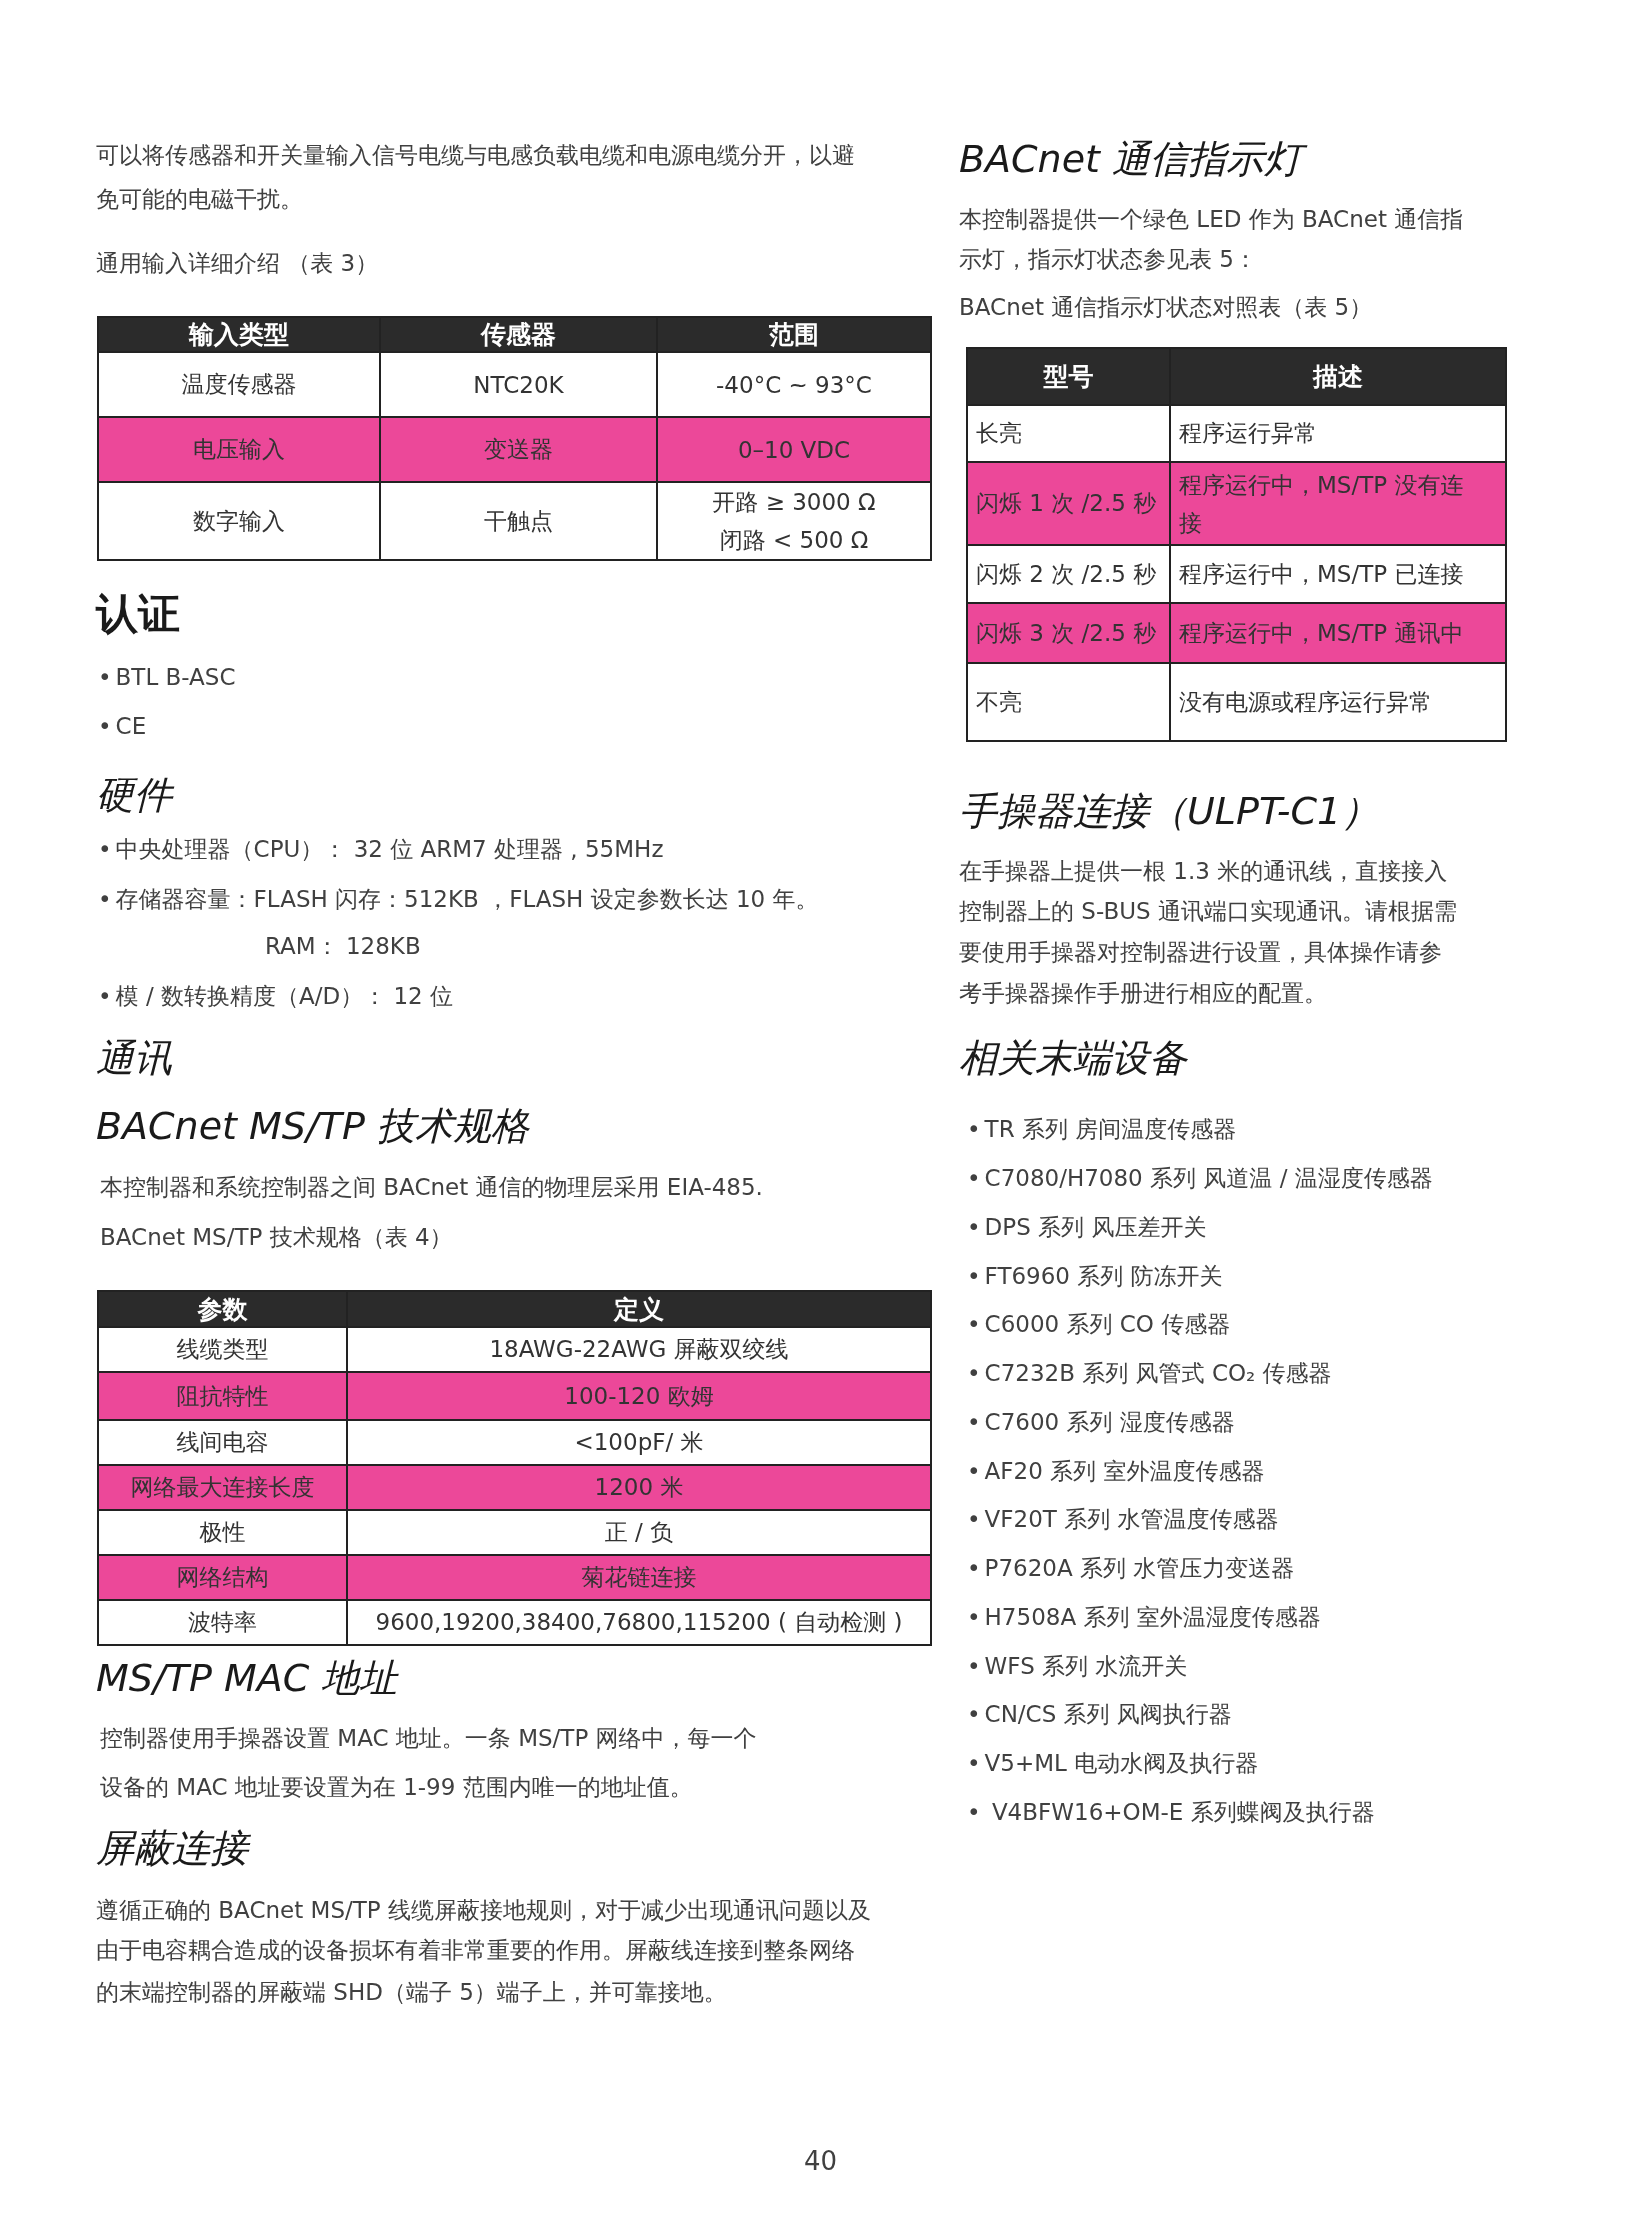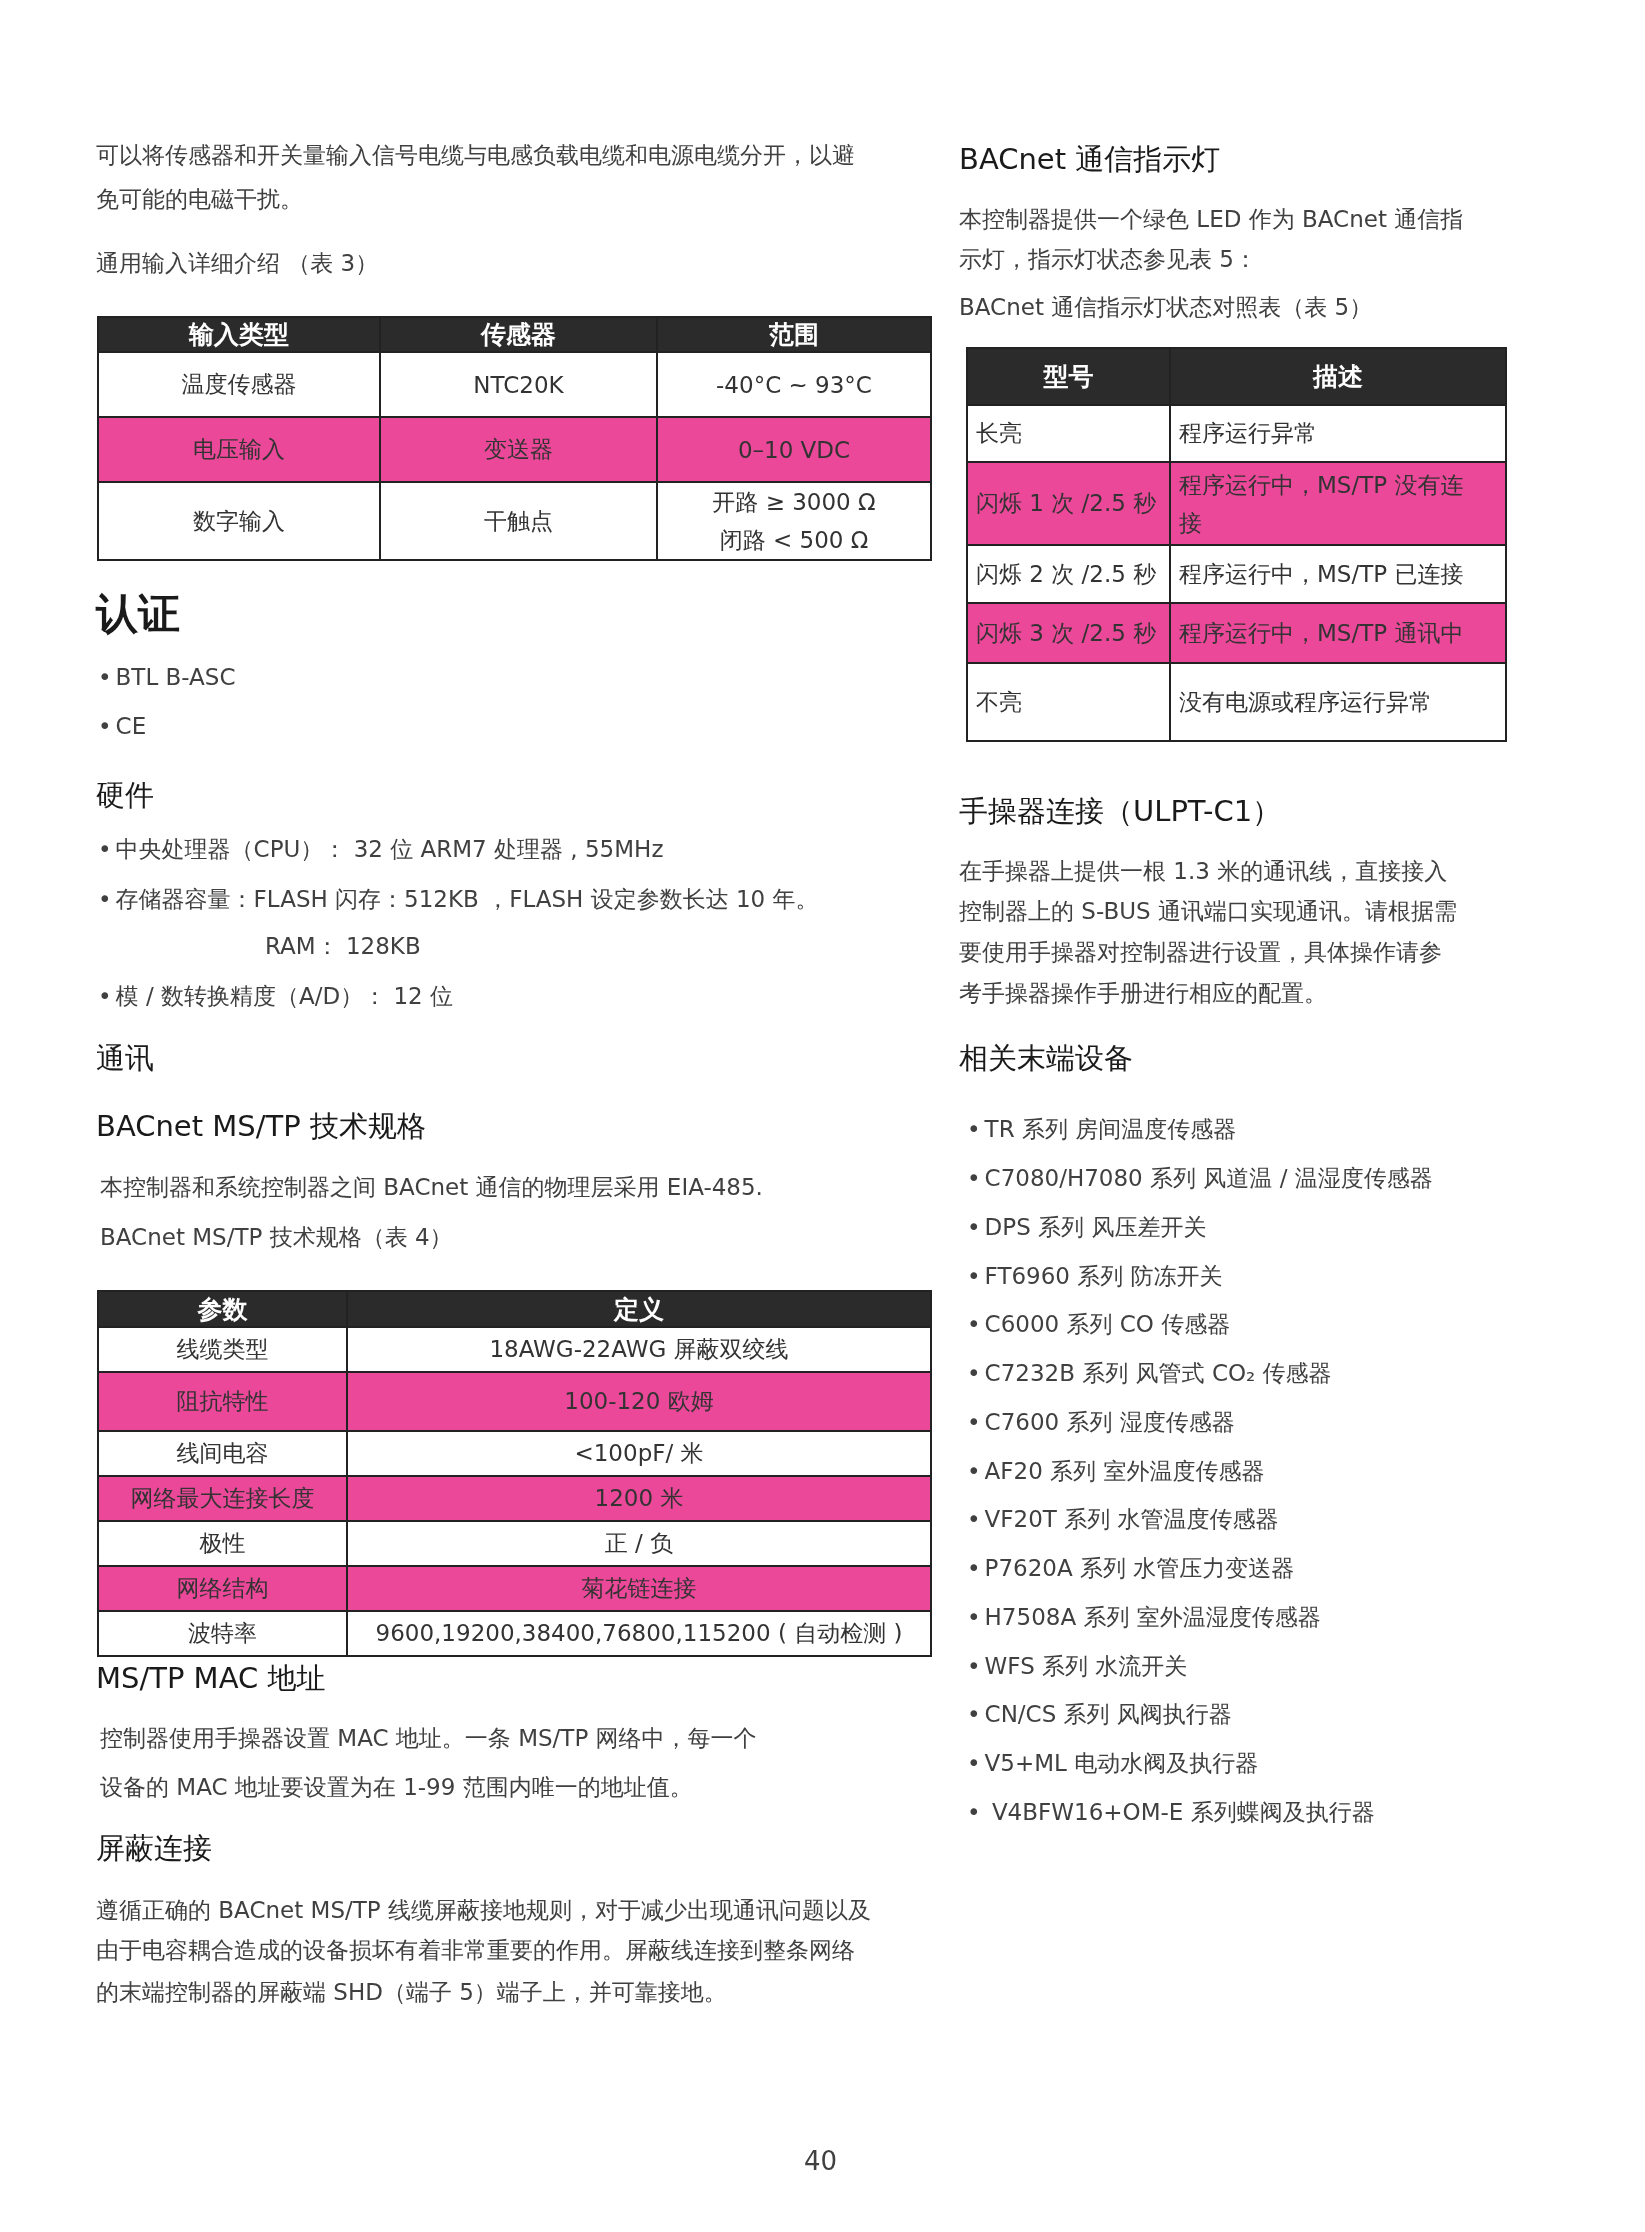--- a/index.html
+++ b/index.html
@@ -1,21 +1,21 @@
 <!DOCTYPE html>
 <html><head>
 <meta charset="utf-8">
 <style>
   html, body { margin: 0; padding: 0; background: #ffffff; }
   body { width: 1646px; height: 2233px; position: relative; overflow: hidden;
          font-family: "DejaVu Sans", sans-serif; color: #2a2a2a; }
   .abs { position: absolute; white-space: nowrap; }
   .p { font-size: 23px; line-height: 28px; color: #404040; }
   .h1 { font-size: 42px; line-height: 50px; color: #1a1a1a; font-weight: bold; }
-  .h2 { font-size: 29px; line-height: 46px; color: #1a1a1a; }
+  .h2 { font-size: 38px; line-height: 46px; color: #1a1a1a; font-style: italic; }
   table.t { position: absolute; border-collapse: collapse; font-size: 23px; color: #333; }
   table.t td, table.t th { border: 2px solid #222; padding: 0 8px; }
   table.t th { background: #2b2b2b; color: #fff; font-weight: bold; font-size: 25px; }
   table.t tr.g td { background: #ec4899; }
   .c { text-align: center; }
   .l { text-align: left; }
   .bullet::before { content: "•"; margin-right: 4px; }
 </style>
 </head>
 <body>
@@ -70,21 +70,21 @@
 <table class="t" style="left:97px;top:1290px;width:835px;">
   <tbody>
       <tr style="height:36px;">
     <th style="width:231px;">参数</th>
     <th>定义</th>
   </tr>
   <tr style="height:45px;">
         <td class="c">线缆类型</td>
         <td class="c">18AWG-22AWG 屏蔽双绞线</td>
       </tr>
-  <tr class="g" style="height:59px;">
+  <tr class="g" style="height:48px;">
         <td class="c">阻抗特性</td>
         <td class="c">100-120 欧姆</td>
       </tr>
   <tr style="height:45px;">
         <td class="c">线间电容</td>
         <td class="c">&lt;100pF/ 米</td>
       </tr>
   <tr class="g" style="height:45px;">
         <td class="c">网络最大连接长度</td>
         <td class="c">1200 米</td>

